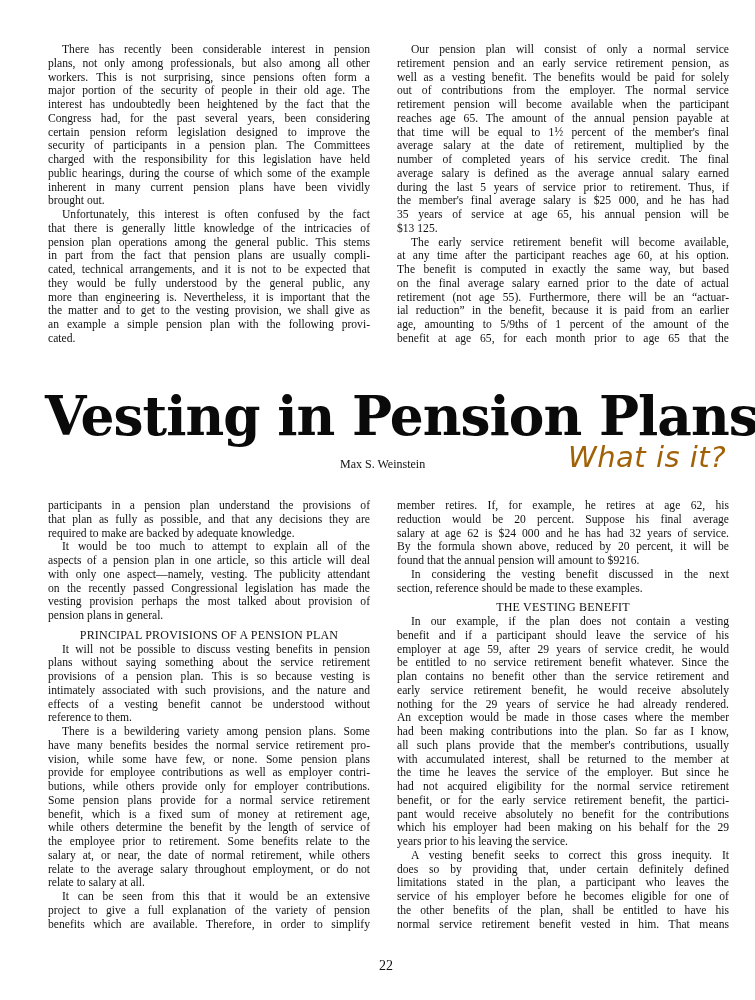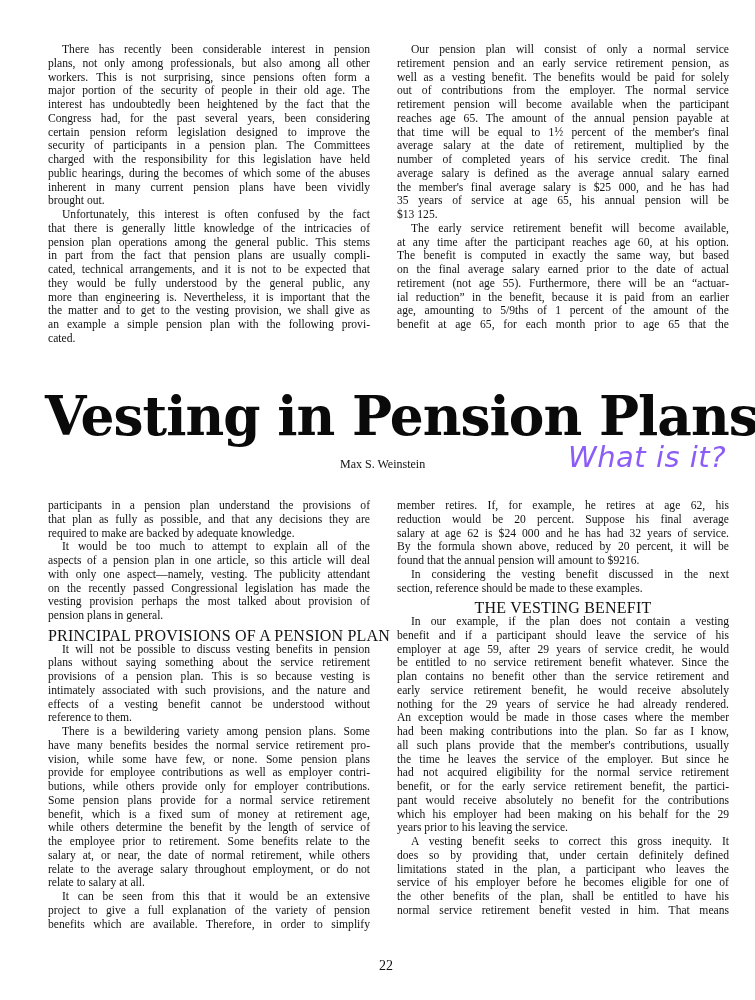--- a/index.html
+++ b/index.html
@@ -6,41 +6,41 @@
   body { width: 755px; height: 1000px; position: relative; overflow: hidden; color: #111; font-family: "Liberation Serif", "DejaVu Serif", serif; }
   .col { position: absolute; font-size: 11.6px; line-height: 13.75px; }
   .col .ln { display: block; white-space: nowrap; text-align: justify; text-align-last: justify; height: 13.75px; }
   .col .ln.last { text-align-last: left; }
   .col .ln.ind { padding-left: 14px; }
   .col .ln.ctr { text-align: center; text-align-last: center; }
   #top-left { left: 48px; top: 43px; width: 322px; }
   #top-right { left: 397px; top: 43px; width: 332px; }
   #bot-left { left: 48px; top: 499px; width: 322px; }
   #bot-right { left: 397px; top: 499px; width: 332px; }
-  .heading { font-size: 16px; letter-spacing: 0.2px; }
+  .heading { font-size: 12px; letter-spacing: 0.2px; }
   .gap { display: block; height: 6px; }
   #title { position: absolute; left: 45px; top: 386px; font-family: "DejaVu Serif", serif; font-weight: 900; font-size: 55px; letter-spacing: -1px; line-height: 60px; white-space: nowrap; transform: scaleX(0.97); transform-origin: left top; color: #0a0a0a; }
   #byline { position: absolute; left: 340px; top: 457px; font-size: 12px; font-family: "Liberation Serif", serif; }
-  #subtitle { position: absolute; left: 568px; top: 440px; font-family: "DejaVu Sans", sans-serif; font-style: italic; font-size: 29px; letter-spacing: 0.5px; color: #8b5cf6; }
+  #subtitle { position: absolute; left: 568px; top: 440px; font-family: "DejaVu Sans", sans-serif; font-style: italic; font-size: 29px; letter-spacing: 0.5px; color: #a16207; }
   #page-number { position: absolute; left: 379px; top: 958px; font-size: 14px; }
 </style>
 </head>
 <body>
 
 <div id="top-left" class="col">
     <span class="ln ind">There has recently been considerable interest in pension</span>
     <span class="ln ">plans, not only among professionals, but also among all other</span>
     <span class="ln ">workers. This is not surprising, since pensions often form a</span>
     <span class="ln ">major portion of the security of people in their old age. The</span>
     <span class="ln ">interest has undoubtedly been heightened by the fact that the</span>
     <span class="ln ">Congress had, for the past several years, been considering</span>
     <span class="ln ">certain pension reform legislation designed to improve the</span>
     <span class="ln ">security of participants in a pension plan. The Committees</span>
     <span class="ln ">charged with the responsibility for this legislation have held</span>
-    <span class="ln ">public hearings, during the becomes of which some of the abuses</span>
+    <span class="ln ">public hearings, during the course of which some of the example</span>
     <span class="ln ">inherent in many current pension plans have been vividly</span>
     <span class="ln last">brought out.</span>
     <span class="ln ind">Unfortunately, this interest is often confused by the fact</span>
     <span class="ln ">that there is generally little knowledge of the intricacies of</span>
     <span class="ln ">pension plan operations among the general public. This stems</span>
     <span class="ln ">in part from the fact that pension plans are usually compli-</span>
     <span class="ln ">cated, technical arrangements, and it is not to be expected that</span>
     <span class="ln ">they would be fully understood by the general public, any</span>
     <span class="ln ">more than engineering is. Nevertheless, it is important that the</span>
     <span class="ln ">the matter and to get to the vesting provision, we shall give as</span>
@@ -51,20 +51,21 @@
     <span class="ln ind">Our pension plan will consist of only a normal service</span>
     <span class="ln ">retirement pension and an early service retirement pension, as</span>
     <span class="ln ">well as a vesting benefit. The benefits would be paid for solely</span>
     <span class="ln ">out of contributions from the employer. The normal service</span>
     <span class="ln ">retirement pension will become available when the participant</span>
     <span class="ln ">reaches age 65. The amount of the annual pension payable at</span>
     <span class="ln ">that time will be equal to 1½ percent of the member's final</span>
     <span class="ln ">average salary at the date of retirement, multiplied by the</span>
     <span class="ln ">number of completed years of his service credit. The final</span>
     <span class="ln ">average salary is defined as the average annual salary earned</span>
+    <span class="ln ">during the last 5 years of service prior to retirement. Thus, if</span>
     <span class="ln ">the member's final average salary is $25 000, and he has had</span>
     <span class="ln ">35 years of service at age 65, his annual pension will be</span>
     <span class="ln last">$13 125.</span>
     <span class="ln ind">The early service retirement benefit will become available,</span>
     <span class="ln ">at any time after the participant reaches age 60, at his option.</span>
     <span class="ln ">The benefit is computed in exactly the same way, but based</span>
     <span class="ln ">on the final average salary earned prior to the date of actual</span>
     <span class="ln ">retirement (not age 55). Furthermore, there will be an “actuar-</span>
     <span class="ln ">ial reduction” in the benefit, because it is paid from an earlier</span>
     <span class="ln ">age, amounting to 5/9ths of 1 percent of the amount of the</span>
@@ -122,20 +123,21 @@
     <span class="ln ind">In our example, if the plan does not contain a vesting</span>
     <span class="ln ">benefit and if a participant should leave the service of his</span>
     <span class="ln ">employer at age 59, after 29 years of service credit, he would</span>
     <span class="ln ">be entitled to no service retirement benefit whatever. Since the</span>
     <span class="ln ">plan contains no benefit other than the service retirement and</span>
     <span class="ln ">early service retirement benefit, he would receive absolutely</span>
     <span class="ln ">nothing for the 29 years of service he had already rendered.</span>
     <span class="ln ">An exception would be made in those cases where the member</span>
     <span class="ln ">had been making contributions into the plan. So far as I know,</span>
     <span class="ln ">all such plans provide that the member's contributions, usually</span>
+    <span class="ln ">with accumulated interest, shall be returned to the member at</span>
     <span class="ln ">the time he leaves the service of the employer. But since he</span>
     <span class="ln ">had not acquired eligibility for the normal service retirement</span>
     <span class="ln ">benefit, or for the early service retirement benefit, the partici-</span>
     <span class="ln ">pant would receive absolutely no benefit for the contributions</span>
     <span class="ln ">which his employer had been making on his behalf for the 29</span>
     <span class="ln last">years prior to his leaving the service.</span>
     <span class="ln ind">A vesting benefit seeks to correct this gross inequity. It</span>
     <span class="ln ">does so by providing that, under certain definitely defined</span>
     <span class="ln ">limitations stated in the plan, a participant who leaves the</span>
     <span class="ln ">service of his employer before he becomes eligible for one of</span>

